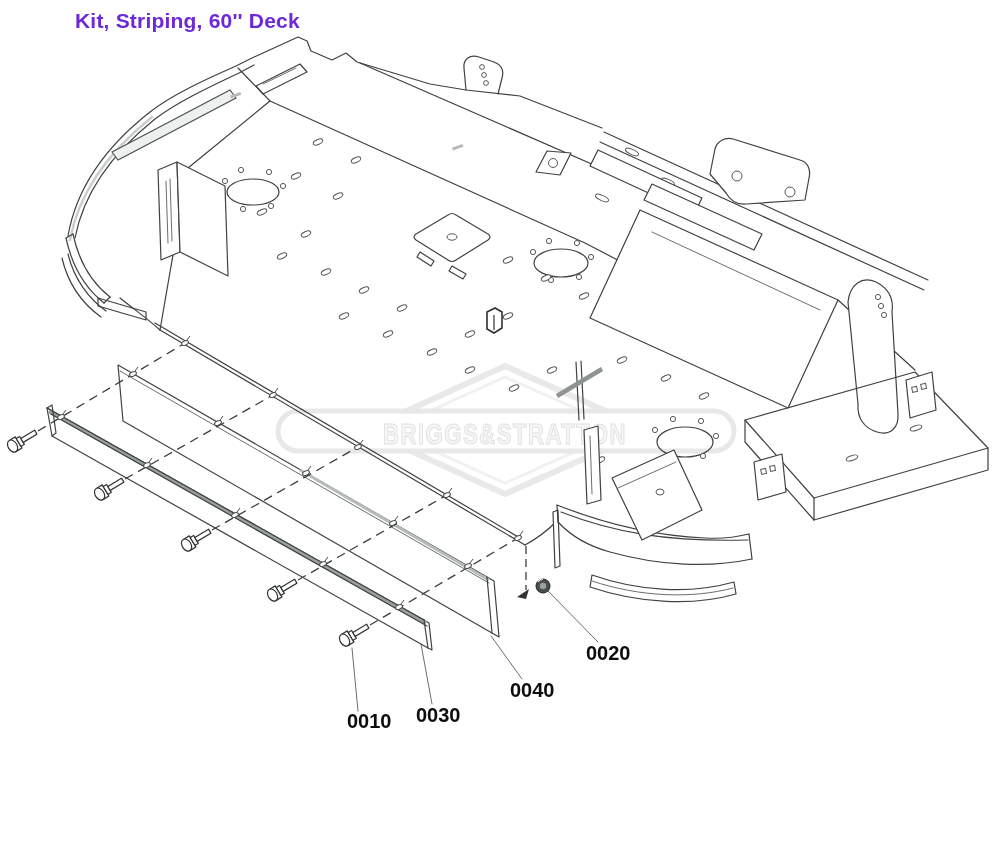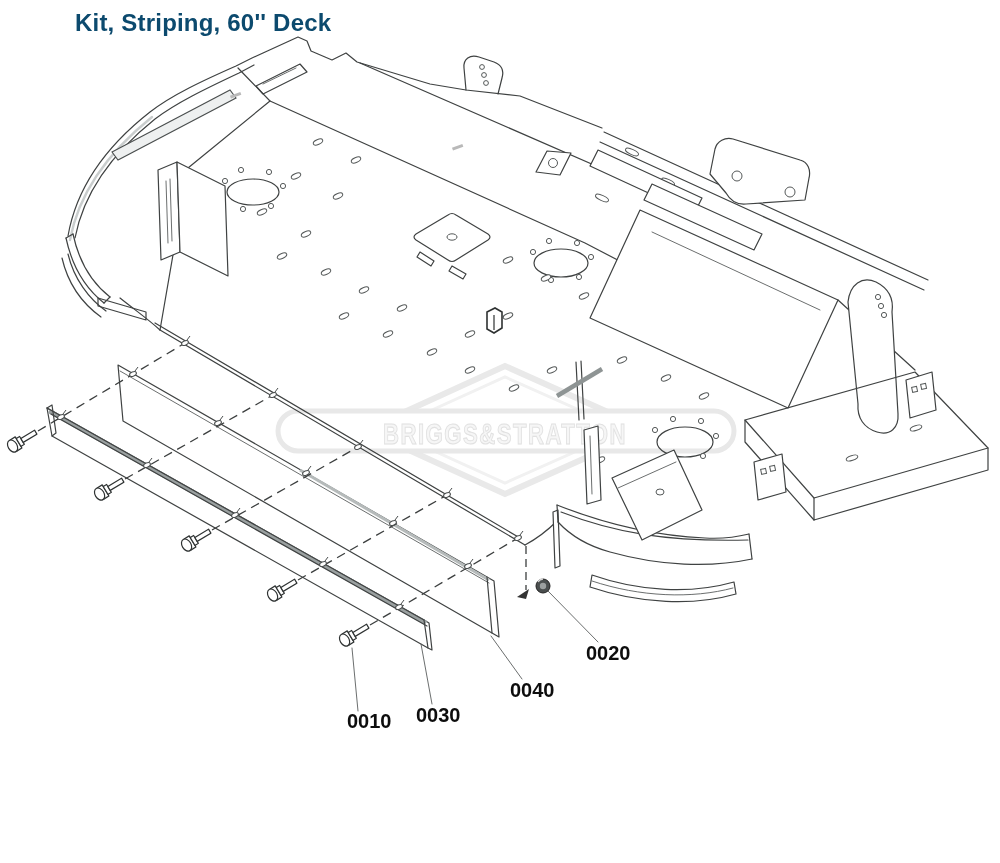--- a/index.html
+++ b/index.html
@@ -6,21 +6,21 @@
     --line:#3f4242;
     --light:#c9cdcd;
     --shade:#9aa0a0;
     --wm:#e8e8e8;
   }
   html,body{margin:0;padding:0;background:#ffffff;}
   body{width:1000px;height:863px;position:relative;overflow:hidden;
        font-family:"Liberation Sans", sans-serif;}
   .page-title{
     position:absolute;left:75px;top:9px;
-    font-size:24px;font-weight:bold;color:#0c4a6e;letter-spacing:.2px;
+    font-size:21px;font-weight:bold;color:#6d28d9;letter-spacing:.2px;
     white-space:nowrap;
   }
   svg{position:absolute;left:0;top:0;}
   .ln{fill:none;stroke:var(--line);stroke-width:1.2;stroke-linejoin:round;stroke-linecap:round;}
   .lnthin{fill:none;stroke:#5a5e5e;stroke-width:0.9;stroke-linejoin:round;stroke-linecap:round;}
   .lt{fill:none;stroke:var(--light);stroke-width:2.4;stroke-linecap:round;}
   .wht{fill:#ffffff;stroke:var(--line);stroke-width:1.2;stroke-linejoin:round;}
   .hole{fill:#ffffff;stroke:#555959;stroke-width:1;}
   .dash{fill:none;stroke:#3c3f3f;stroke-width:1.3;stroke-dasharray:9 6;stroke-linecap:butt;}
   .callout-text{font-family:"Liberation Sans",sans-serif;font-size:20px;font-weight:bold;fill:#0d0d0d;}

